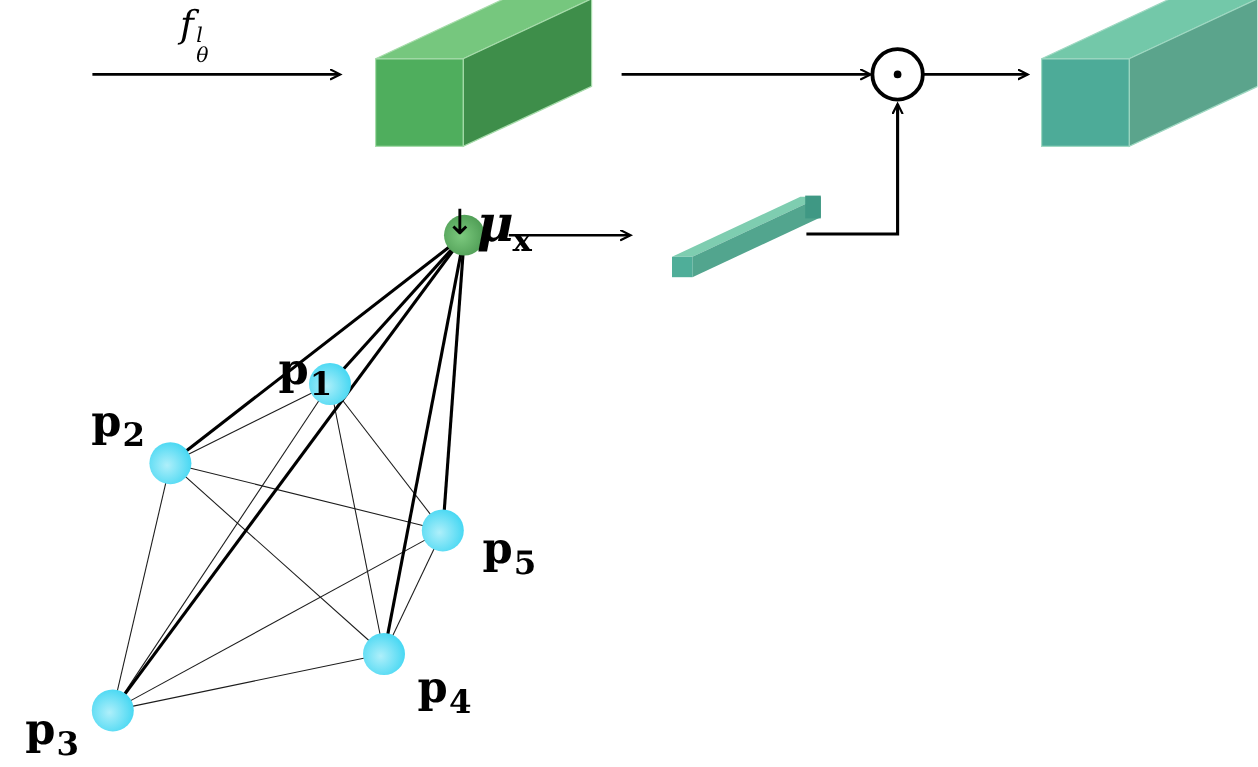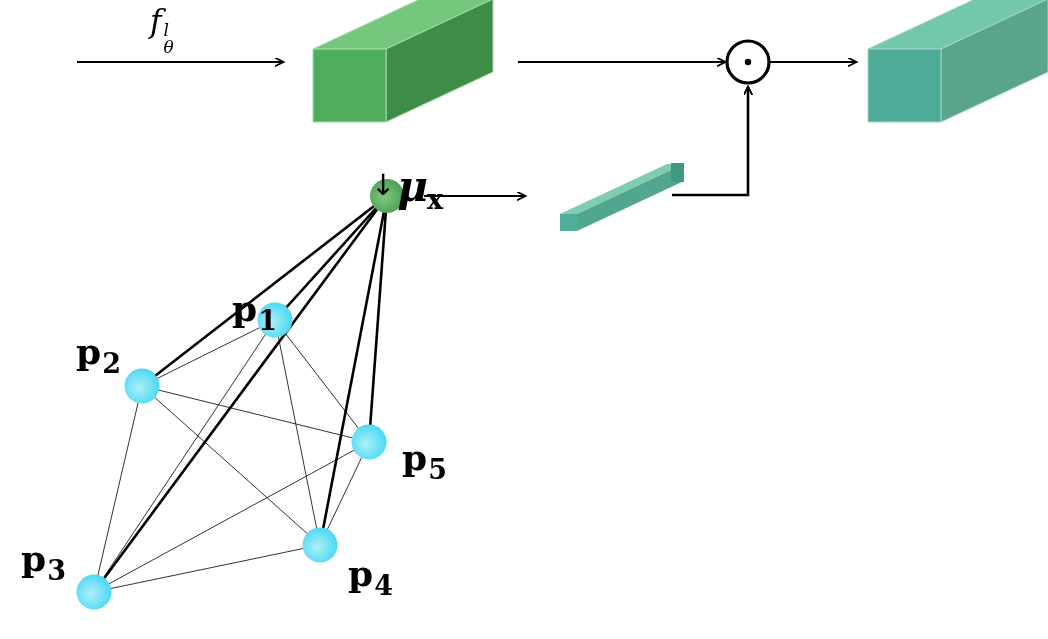--- a/index.html
+++ b/index.html
@@ -117,21 +117,21 @@
   <div class="label mu-label" style="left:371px;top:123px;">
     <span class="mu-arrow">↓</span><span class="mu-base">μ</span><span class="mu-sub">x</span>
   </div>
 
   <div class="label node-label" style="left:232px;top:254px;margin-top:33px;">
     <span>p</span><span class="node-sub">1</span>
   </div>
   <div class="label node-label" style="left:76px;top:330px;">
     <span>p</span><span class="node-sub">2</span>
   </div>
-  <div class="label node-label" style="left:21px;top:537px;">
+  <div class="label node-label" style="left:21px;top:587px;">
     <span>p</span><span class="node-sub">3</span>
   </div>
   <div class="label node-label" style="left:348px;top:552px;">
     <span>p</span><span class="node-sub">4</span>
   </div>
   <div class="label node-label" style="left:402px;top:436px;">
     <span>p</span><span class="node-sub">5</span>
   </div>
 
 </div>

